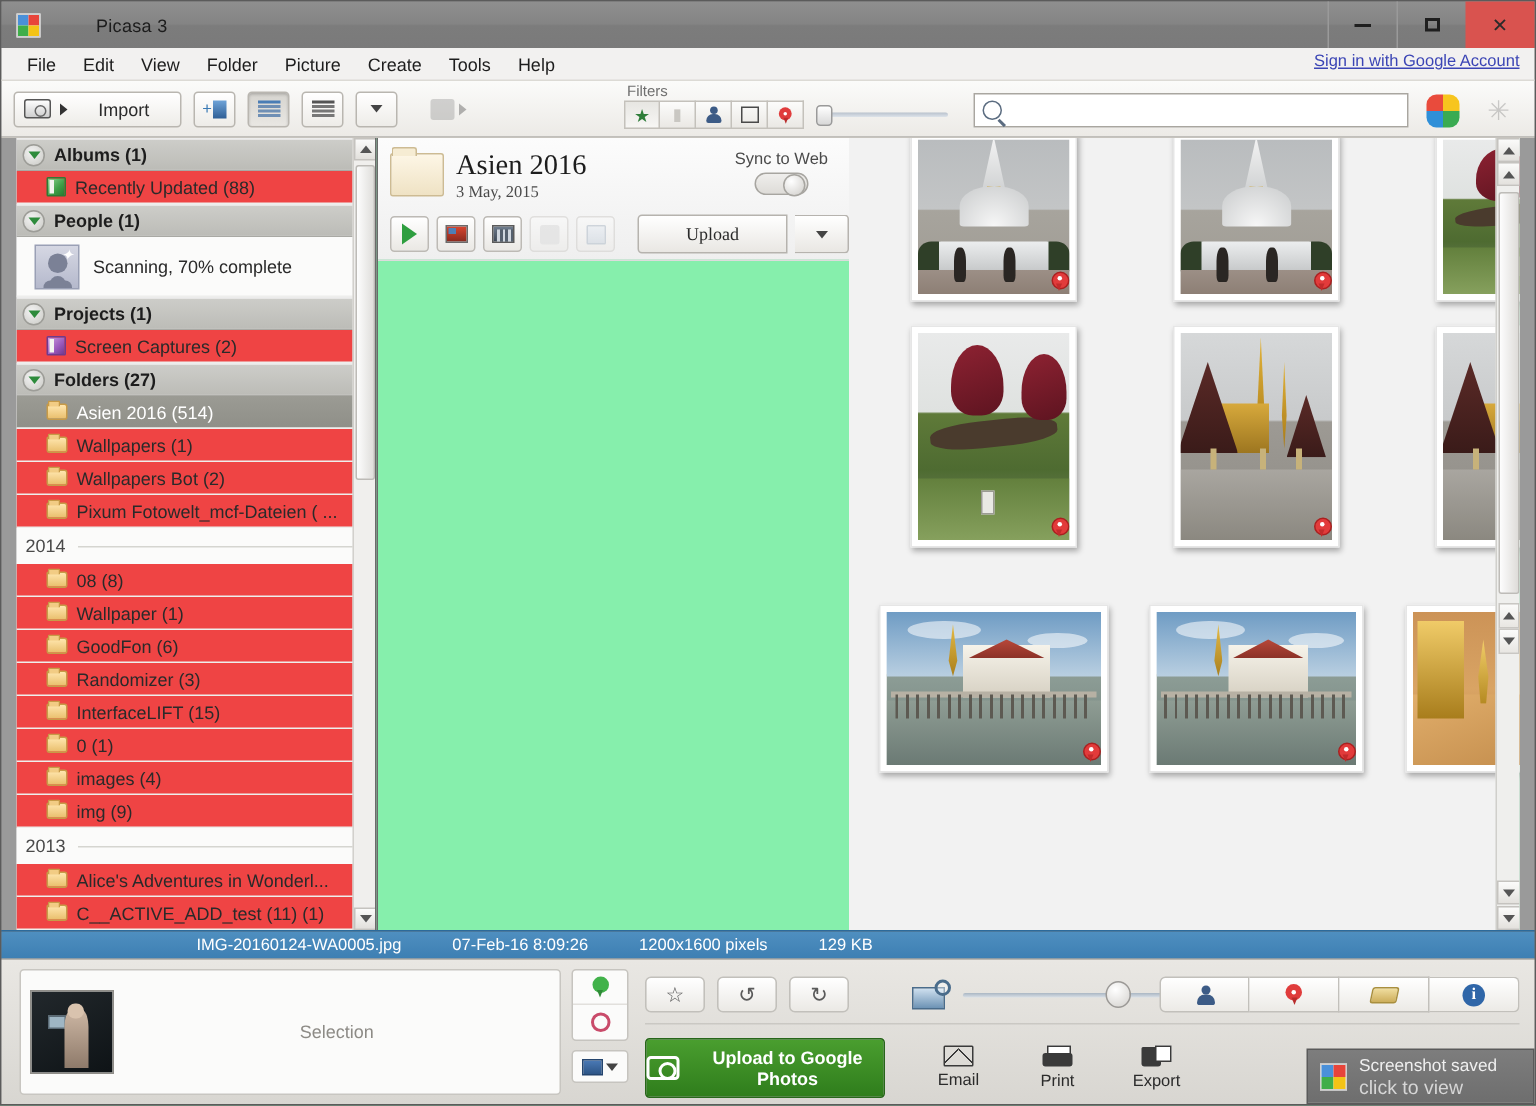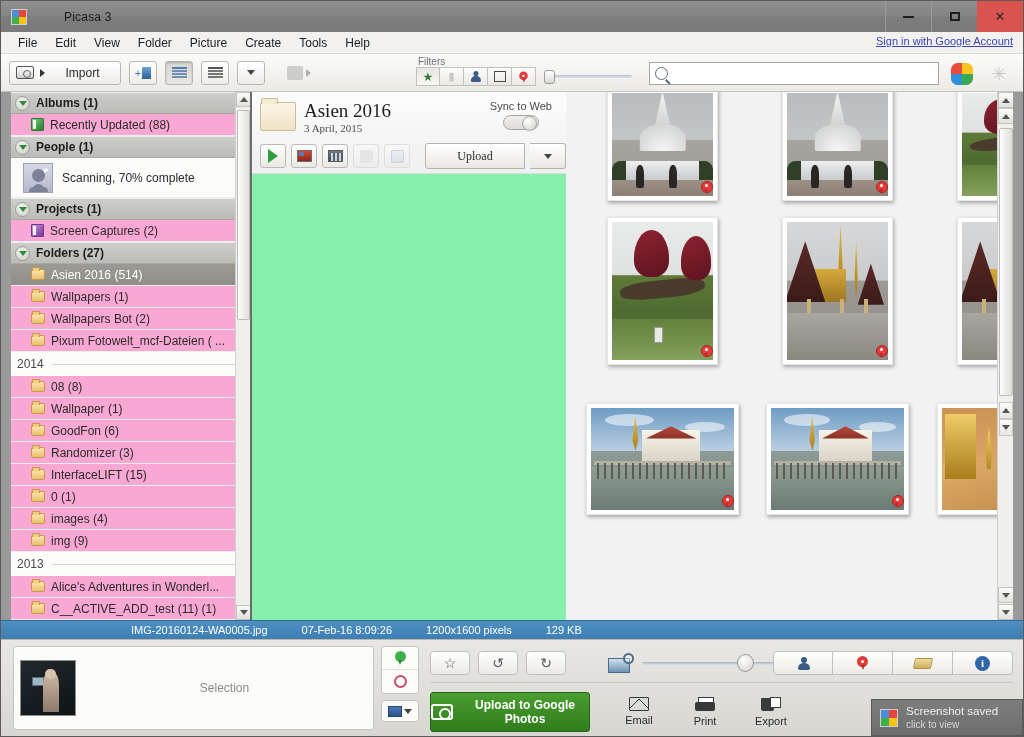--- a/index.html
+++ b/index.html
@@ -185,21 +185,21 @@
   .disc {
     width:15px;height:15px;border-radius:50%;
     background:radial-gradient(circle at 40% 35%,#f3f3f3,#c9c9c4);
     border:1px solid #9d9d98;
     display:flex;align-items:center;justify-content:center; flex:none;
   }
   .disc .tri-down { border-top-color:#2e8b3c; border-top-width:5px;border-left-width:4px;border-right-width:4px; }
   .side-row {
     height:22px; display:flex; align-items:center; gap:6px;
     padding-left:20px; font-size:12px; color:#2a2a2a;
-    background:#f9a8d4; border-bottom:1px solid #eeeeec;
+    background:#ef4444; border-bottom:1px solid #eeeeec;
     white-space:nowrap; overflow:hidden;
   }
   .side-row.people {
     height:40px; padding-left:12px; gap:9px; background:#fbfbfa;
   }
   .side-row.selected { background:linear-gradient(#9b9b94,#8f8f88); color:#fff; }
   .folder-ico {
     width:14px;height:11px;flex:none; position:relative;
     background:linear-gradient(#ffdf9a,#e8b košt);
     background:linear-gradient(#ffe6ae,#e9bf6d);
@@ -531,21 +531,21 @@
     color:#efefef;
   }
   #toast-icon{width:18px;height:18px;display:grid;grid-template-columns:1fr 1fr;grid-template-rows:1fr 1fr;border:1px solid #cfcfcf;background:#fff;flex:none;}
   #toast-icon i{display:block;}
   #toast-icon i:nth-child(1){background:#4a90d9;}
   #toast-icon i:nth-child(2){background:#e8443a;}
   #toast-icon i:nth-child(3){background:#3fae49;}
   #toast-icon i:nth-child(4){background:#f3c316;}
   #toast-text{display:flex;flex-direction:column;}
   #toast-title{font-size:11.5px;line-height:14px;}
-  #toast-sub{font-size:10px;line-height:13px;color:#d6d6d6;}
+  #toast-sub{font-size:13px;line-height:13px;color:#d6d6d6;}
 </style>
 </head>
 <body>
 
 <div id="app-window">
 
   <div id="title-bar">
     <div id="picasa-logo">
         <i></i>
         <i></i>
@@ -785,21 +785,21 @@
       </div>
     </div>
 
     <div id="content">
 
       <div id="album-header">
         <div id="album-title-row">
           <span id="album-folder-icon"></span>
           <div>
             <div id="album-name">Asien 2016</div>
-            <div id="album-date">3 April, 2015</div>
+            <div id="album-date">3 May, 2015</div>
           </div>
         </div>
         <div id="album-actions">
           <div class="act-btn">
               <span class="play-tri"></span>
             </div>
           <div class="act-btn">
               <span class="collage-ico"></span>
             </div>
           <div class="act-btn">

